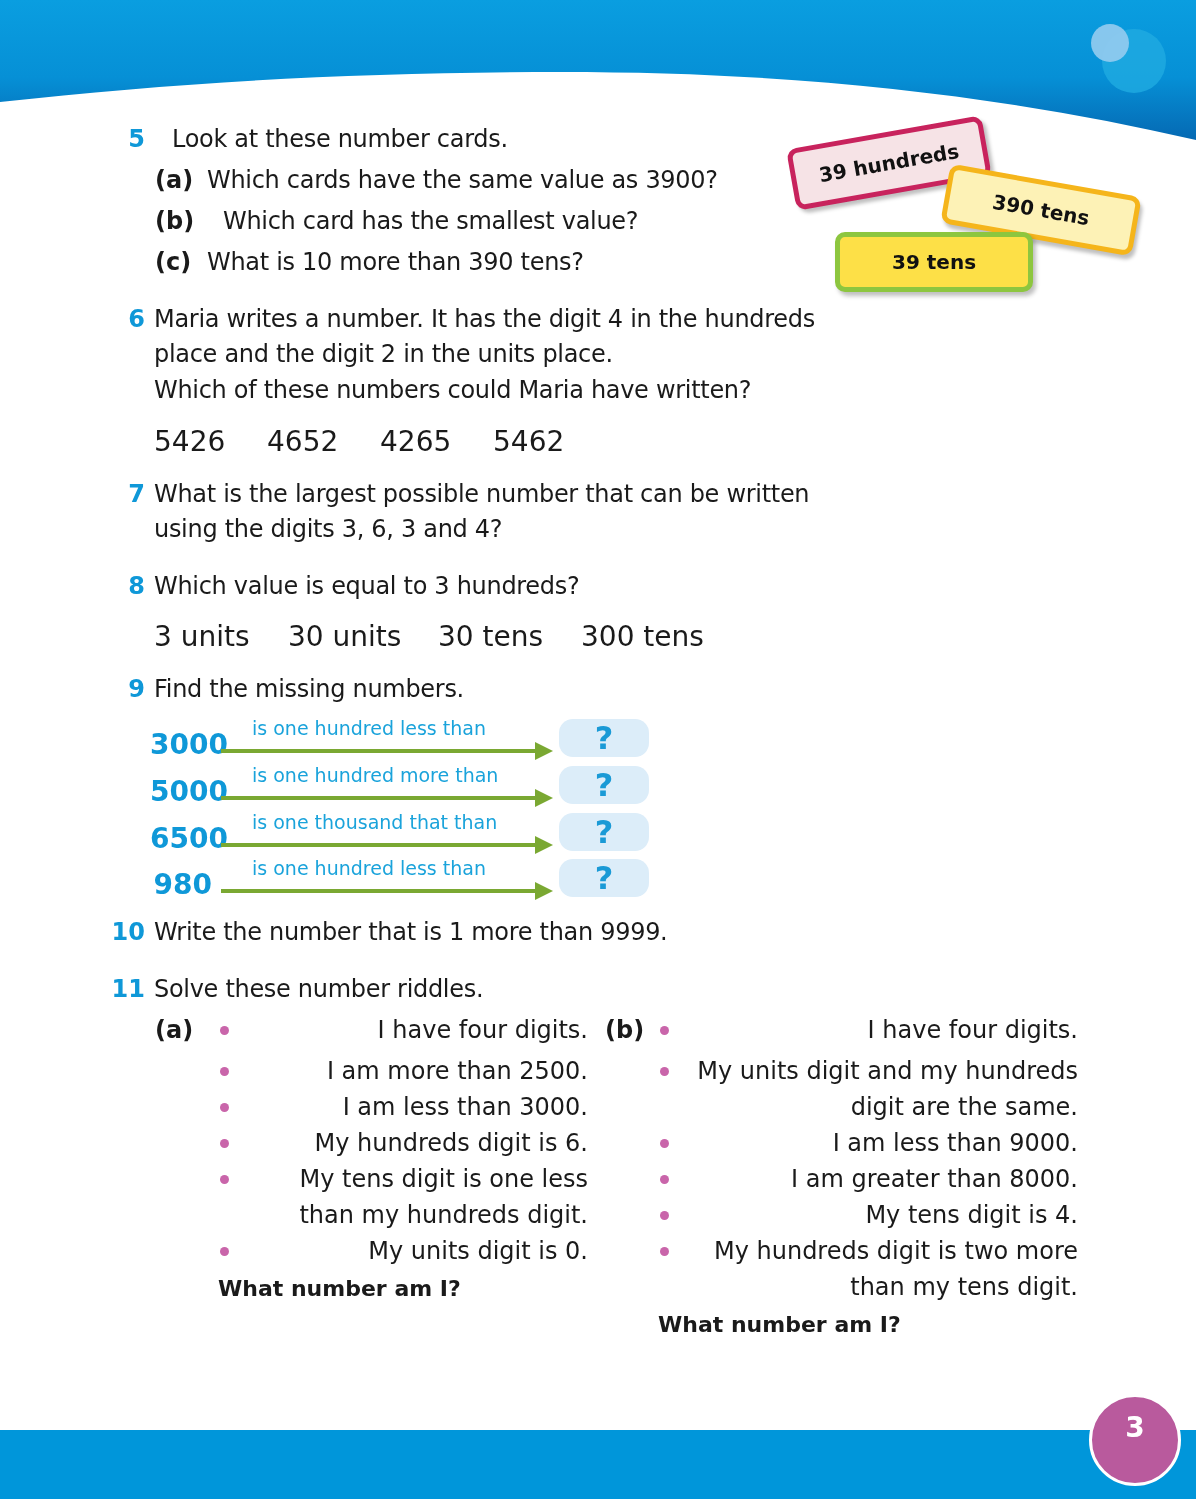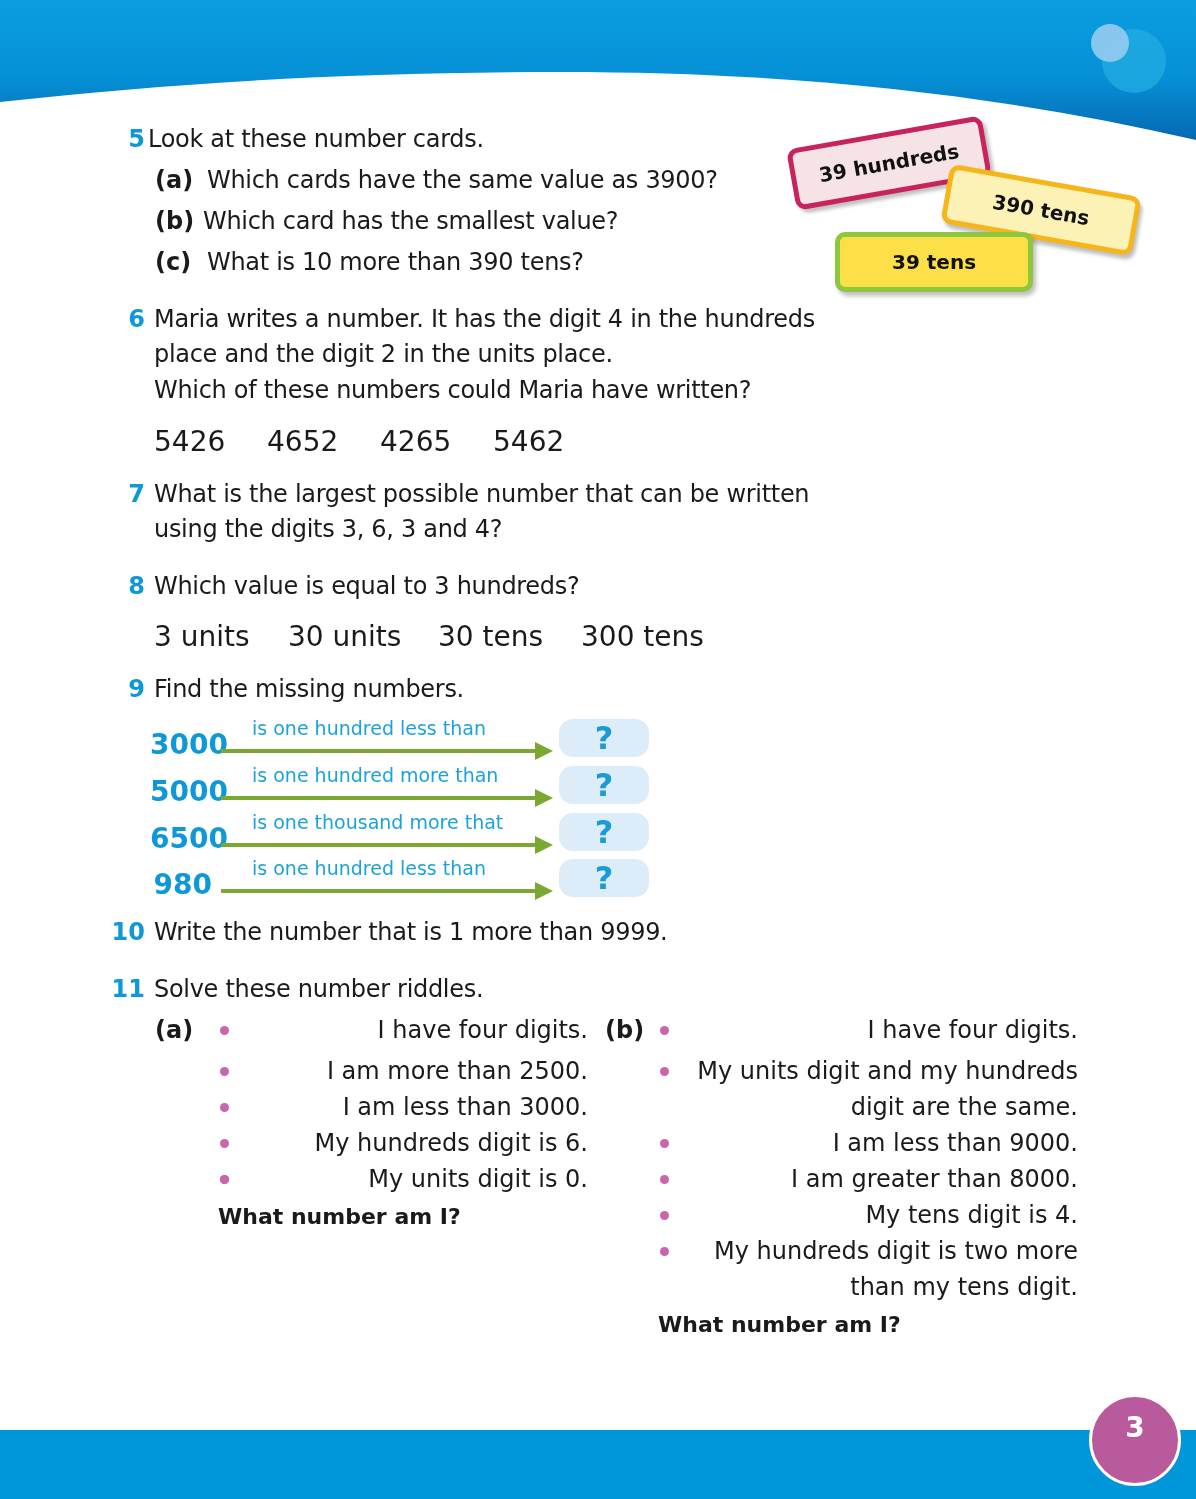--- a/index.html
+++ b/index.html
@@ -62,25 +62,25 @@
         <stop offset="1" stop-color="#0569b3"></stop>
       </linearGradient>
     </defs>
     <path d="M0,0 L1196,0 L1196,140 C1000,95 800,72 560,72 C360,72 180,82 0,102 Z" fill="url(#hg)"></path>
   </svg>
 </div>
 <div class="bubble bubble-big"></div>
 <div class="bubble bubble-small"></div>
 
 <div class="qnum" style="left:105px; top:121px;">5</div>
-<div class="q" style="left:148px; top:121px;">Look at these number cards.</div>
+<div class="q" style="left:172px; top:121px;">Look at these number cards.</div>
 <div class="sub-label" style="left:155px; top:162px; font-weight:bold;">(a)</div>
 <div class="q" style="left:207px; top:162px;text-align:right;">Which cards have the same value as 3900?</div>
 <div class="sub-label" style="left:155px; top:203px; font-weight:bold;">(b)</div>
-<div class="q" style="left:203px; top:203px;text-align:center;">Which card has the smallest value?</div>
+<div class="q" style="left:223px; top:203px;text-align:center;">Which card has the smallest value?</div>
 <div class="sub-label" style="left:155px; top:244px; font-weight:bold;">(c)</div>
 <div class="q" style="left:207px; top:244px;">What is 10 more than 390 tens?</div>
 
 <div class="card card-hundreds">39 hundreds</div>
 <div class="card card-390">390 tens</div>
 <div class="card card-39">39 tens</div>
 
 <div class="qnum" style="left:105px; top:301px;">6</div>
 <div class="q" style="left:154px; top:301px;">Maria writes a number. It has the digit 4 in the hundreds</div>
 <div class="q" style="left:154px; top:336px;">place and the digit 2 in the units place.</div>
@@ -117,21 +117,21 @@
 </div>
 <div class="arrow-row" style="top:764px;">
   <div class="arrow-start">5000</div>
   <div class="arrow-caption">is one hundred more than</div>
   <div class="arrow-line"></div>
   <div class="arrow-head"></div>
   <div class="answer-box">?</div>
 </div>
 <div class="arrow-row" style="top:811px;">
   <div class="arrow-start">6500</div>
-  <div class="arrow-caption">is one thousand more that</div>
+  <div class="arrow-caption">is one thousand that than</div>
   <div class="arrow-line"></div>
   <div class="arrow-head"></div>
   <div class="answer-box">?</div>
 </div>
 <div class="arrow-row" style="top:857px;">
   <div class="arrow-start">980</div>
   <div class="arrow-caption">is one hundred less than</div>
   <div class="arrow-line"></div>
   <div class="arrow-head"></div>
   <div class="answer-box">?</div>
@@ -143,21 +143,21 @@
 <div class="qnum" style="left:105px; top:971px;">11</div>
 <div class="q" style="left:154px; top:971px;">Solve these number riddles.</div>
 
 <div class="sub-label" style="left:155px; top:1012px; font-weight:bold;">(a)</div>
 <div class="riddle" style="left:218px; top:1012px; width:370px;">
   <ul>
     <li style="margin-bottom:5px"><span class="bullet"></span><span>I have four digits.</span></li>
     <li><span class="bullet"></span><span>I am more than 2500.</span></li>
     <li><span class="bullet"></span><span>I am less than 3000.</span></li>
     <li><span class="bullet"></span><span>My hundreds digit is 6.</span></li>
-    <li><span class="bullet"></span></li>
+    <li><span class="bullet"></span><span>My tens digit is one less than my hundreds digit.</span></li>
     <li><span class="bullet"></span><span>My units digit is 0.</span></li>
   </ul>
   <div class="ask">What number am I?</div>
 </div>
 
 <div class="sub-label" style="left:605px; top:1012px; font-weight:bold;">(b)</div>
 <div class="riddle" style="left:658px; top:1012px; width:420px;">
   <ul>
     <li style="margin-bottom:5px"><span class="bullet"></span><span>I have four digits.</span></li>
     <li><span class="bullet"></span><span>My units digit and my hundreds digit are the same.</span></li>

